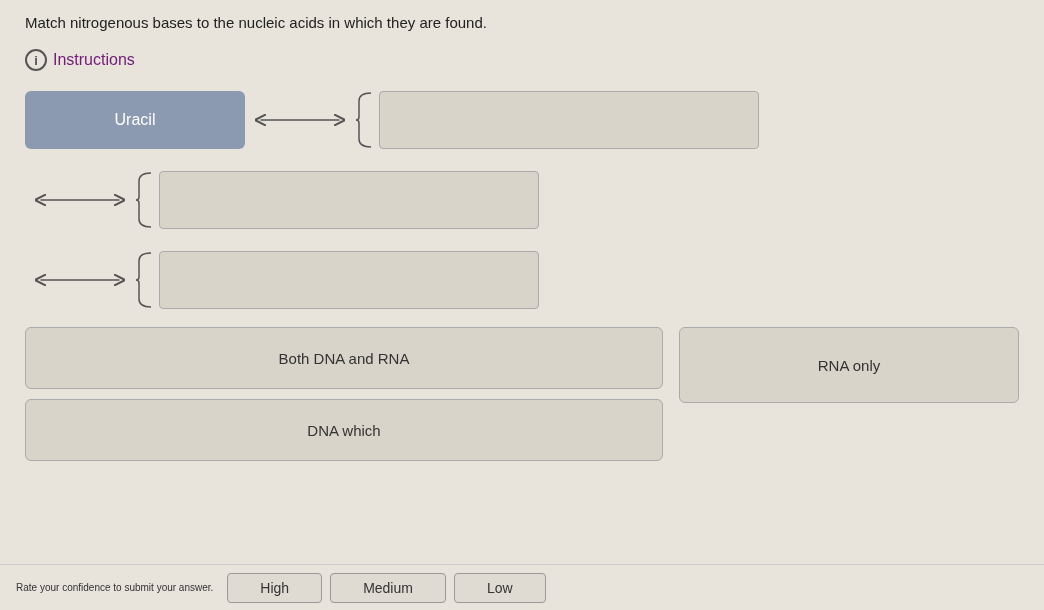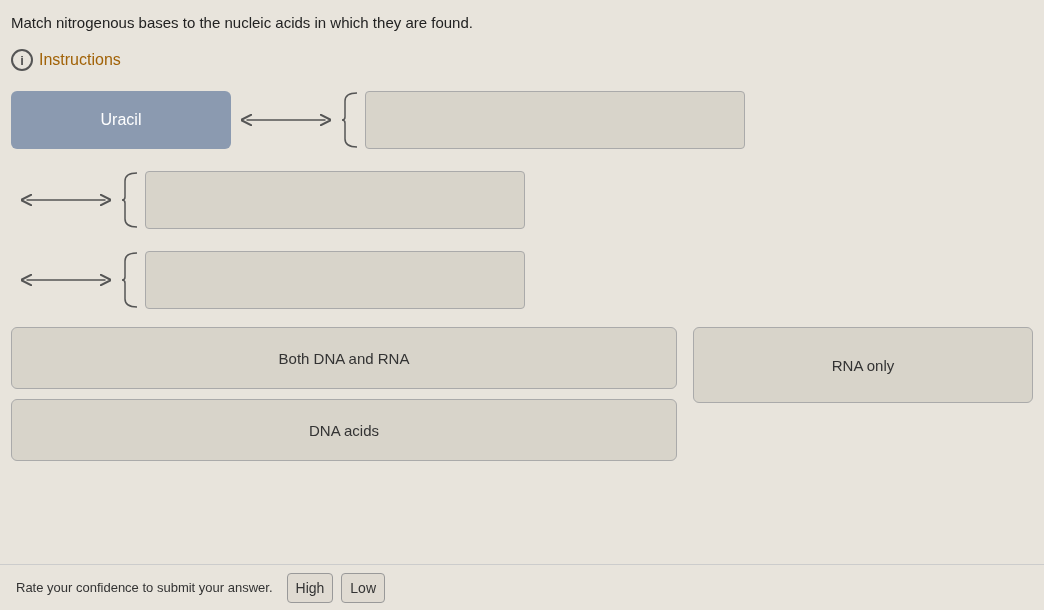--- a/index.html
+++ b/index.html
@@ -8,21 +8,21 @@
       height: 610px;
       background-color: #e8e4dc;
       font-family: Arial, sans-serif;
       font-size: 15px;
       color: #222;
       overflow: hidden;
       position: relative;
     }
 
     .page-container {
-      padding: 14px 11px;
+      padding: 14px 25px;
     }
 
     .question-text {
       font-size: 15px;
       color: #222;
       margin-bottom: 18px;
     }
 
     .instructions-row {
       display: flex;
@@ -41,21 +41,21 @@
       justify-content: center;
       font-size: 13px;
       font-weight: bold;
       color: #555;
       cursor: pointer;
       flex-shrink: 0;
     }
 
     .instructions-label {
       font-size: 16px;
-      color: #a16207;
+      color: #701a75;
     }
 
     .matching-area {
       display: flex;
       flex-direction: column;
       gap: 22px;
       margin-bottom: 18px;
     }
 
     .match-row {
@@ -138,27 +138,27 @@
       height: 46px;
       background-color: #e8e4dc;
       border-top: 1px solid #ccc;
       display: flex;
       align-items: center;
       padding: 0 16px;
       gap: 8px;
     }
 
     .bottom-label {
-      font-size: 13px;
+      font-size: 10px;
       color: #333;
       margin-right: 6px;
     }
 
     .confidence-btn {
-      padding: 6px 8px;
+      padding: 6px 32px;
       border: 1.5px solid #999;
       border-radius: 4px;
       background-color: #e0dbd2;
       font-size: 14px;
       color: #333;
       cursor: pointer;
     }
   </style>
 </head>
 <body>
@@ -221,26 +221,27 @@
         <path d="M16,2 Q4,2 4,10 L4,26 Q4,29 1,29 Q4,29 4,32 L4,48 Q4,56 16,56" fill="none" stroke="#555" stroke-width="1.5"></path>
       </svg>
       <div class="right-answer-box"></div>
     </div>
   </div>
 
   <div class="options-area">
 
     <div class="options-left">
       <div class="option-box">Both DNA and RNA</div>
-      <div class="option-box">DNA acids</div>
+      <div class="option-box">DNA which</div>
     </div>
 
     <div class="options-right">
       <div class="option-box-right">RNA only</div>
     </div>
   </div>
 </div>
 
 <div class="bottom-bar">
   <span class="bottom-label">Rate your confidence to submit your answer.</span>
   <button class="confidence-btn">High</button>
+  <button class="confidence-btn">Medium</button>
   <button class="confidence-btn">Low</button>
 </div>
 
 </body></html>

